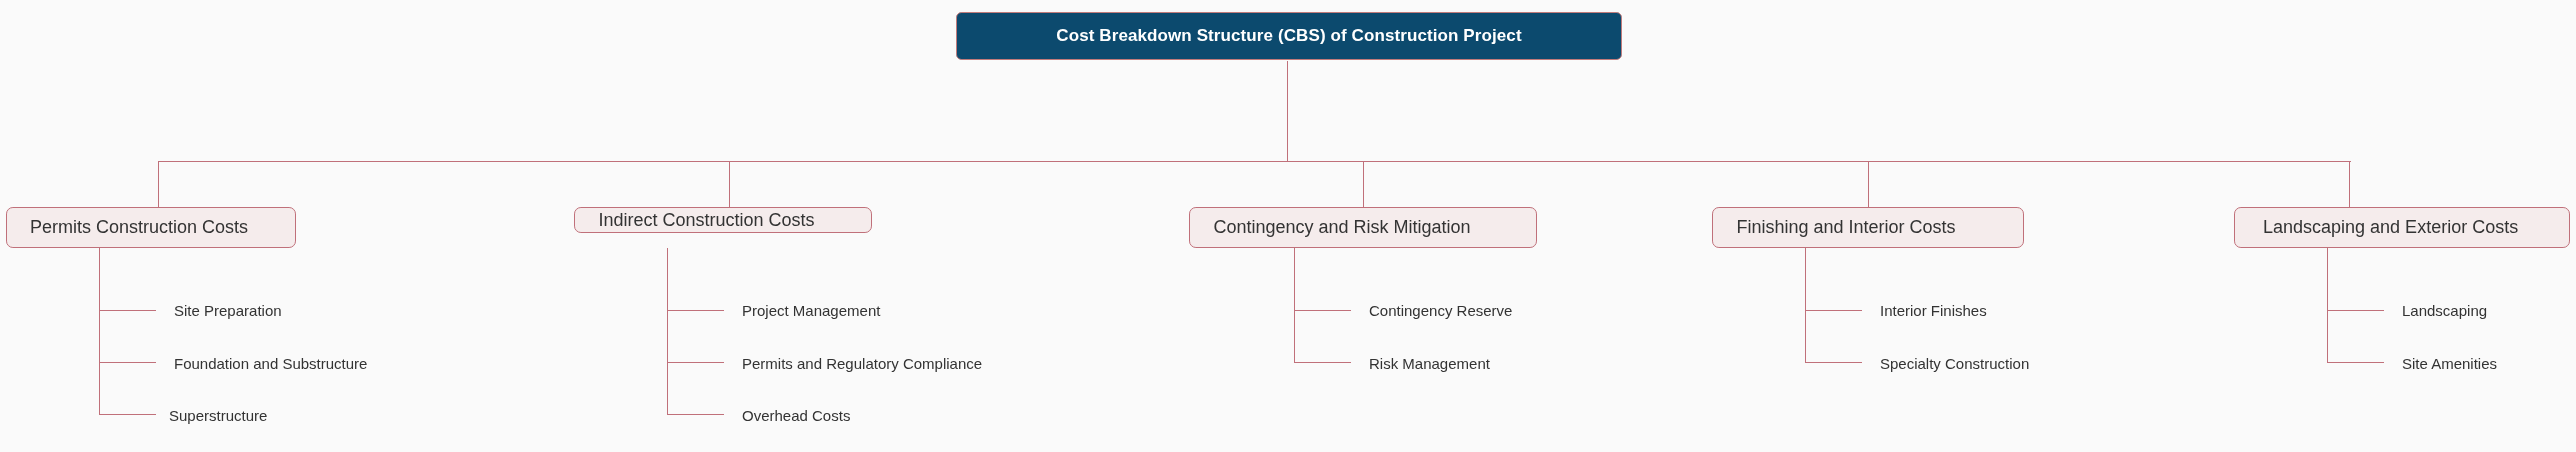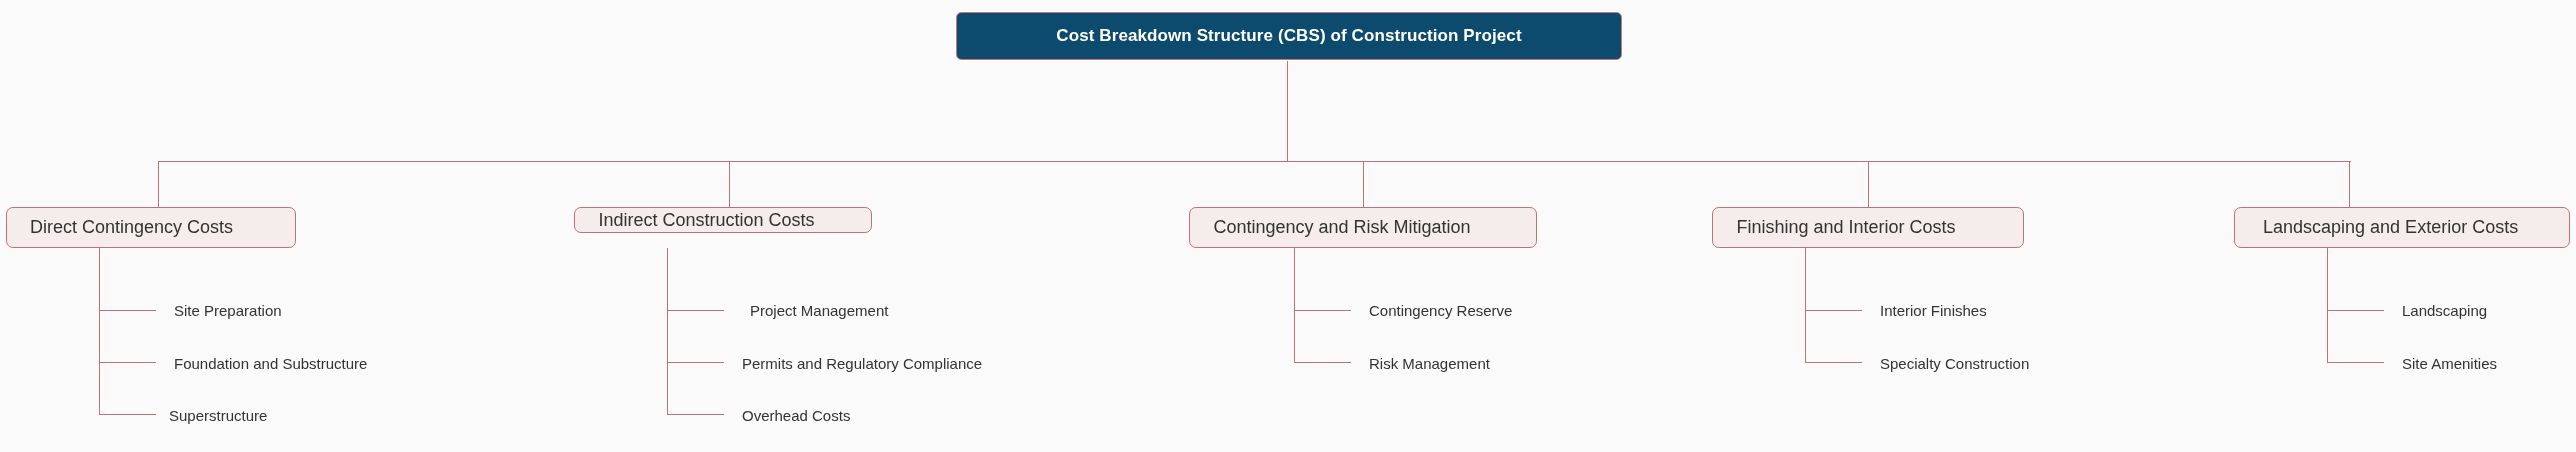--- a/index.html
+++ b/index.html
@@ -95,21 +95,21 @@
     <span>Cost Breakdown Structure (CBS) of Construction Project</span>
   </div>
 
   <div class="conn-v" style="left:1287px; top:61px; height:101px;"></div>
 
   <div class="conn-h" style="left:158px; top:161px; width:2193px;"></div>
 
   <div class="conn-v" style="left:158px; top:161px; height:46px;"></div>
 
   <div class="cat-node" style="left:5.5px; top:207px; width:290px; height:41px;">
-    <span>Direct Contingency Costs</span>
+    <span>Permits Construction Costs</span>
   </div>
 
   <div class="leaf-spine" style="left:99px; top:248px; height:167px;"></div>
 
   <div class="leaf-stub" style="left:99px; top:310px; width:57px;"></div>
   <div class="leaf-label" style="left:174px; top:310px;">Site Preparation</div>
 
   <div class="leaf-stub" style="left:99px; top:362px; width:57px;"></div>
   <div class="leaf-label" style="left:174px; top:363px;">Foundation and Substructure</div>
 
@@ -118,21 +118,21 @@
 
   <div class="conn-v" style="left:729px; top:161px; height:46px;"></div>
 
   <div class="cat-node" style="left:574px; top:207px; width:298px; height:26px;">
     <span>Indirect Construction Costs</span>
   </div>
 
   <div class="leaf-spine" style="left:667px; top:248px; height:167px;"></div>
 
   <div class="leaf-stub" style="left:667px; top:310px; width:57px;"></div>
-  <div class="leaf-label" style="left:742px; top:310px;margin-left:8px;">Project Management</div>
+  <div class="leaf-label" style="left:742px; top:310px;">Project Management</div>
 
   <div class="leaf-stub" style="left:667px; top:362px; width:57px;"></div>
   <div class="leaf-label" style="left:742px; top:363px;">Permits and Regulatory Compliance</div>
 
   <div class="leaf-stub" style="left:667px; top:414px; width:57px;"></div>
   <div class="leaf-label" style="left:742px; top:415px;">Overhead Costs</div>
 
   <div class="conn-v" style="left:1363px; top:161px; height:46px;"></div>
 
   <div class="cat-node" style="left:1189px; top:207px; width:348px; height:41px;">

